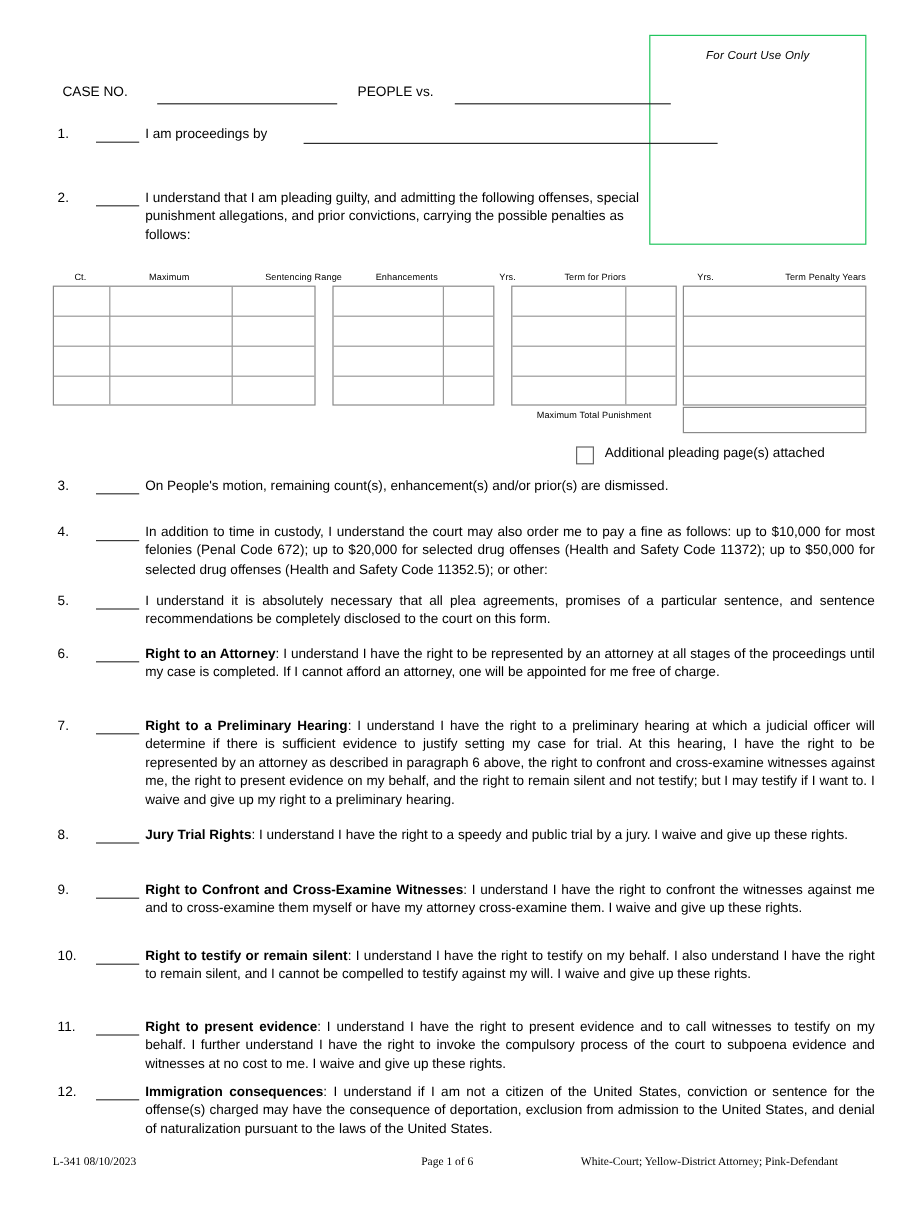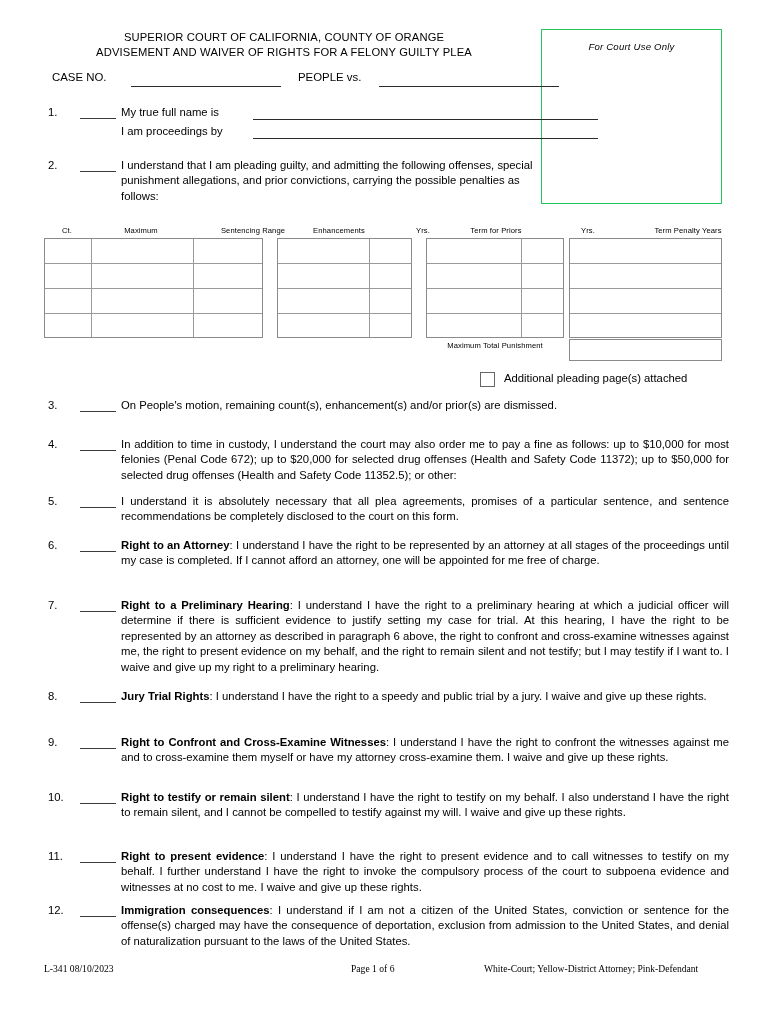--- a/index.html
+++ b/index.html
@@ -205,44 +205,36 @@
   }
   .footer .f-left   { position: absolute; left: 0;     top: 0; }
   .footer .f-center { position: absolute; left: 307px; top: 0; }
   .footer .f-right  { position: absolute; left: 440px; top: 0; white-space: nowrap; }
 </style>
 </head>
 <body>
 
 <div class="page">
 
-  <div class="title-block">
-    <div class="title-line">SUPERIOR COURT OF CALIFORNIA, COUNTY OF ORANGE</div>
-    <div class="title-line">ADVISEMENT AND WAIVER OF RIGHTS FOR A FELONY GUILTY PLEA</div>
-  </div>
 
   <div class="court-box">
     <div class="court-box-label">For Court Use Only</div>
   </div>
 
   <div class="caseno-row">
     <span class="caseno-label">CASE NO.</span>
     <span class="rule caseno-rule"></span>
     <span class="people-label">PEOPLE vs.</span>
     <span class="rule people-rule"></span>
   </div>
 
   <div class="item" style="left:48px; top:105px; width:640px;">
     <span class="num">1.</span>
     <span class="blank"></span>
     <div class="body">
-      <div class="sub-line">
-        <span class="lbl">My true full name is</span>
-        <span class="ln" style="left:132px; width:345px;"></span>
-      </div>
       <div class="sub-line">
         <span class="lbl">I am proceedings by</span>
         <span class="ln" style="left:132px; width:345px;"></span>
       </div>
     </div>
   </div>
 
   <div class="item" style="left:48px; top:158px; width:520px;">
     <span class="num">2.</span>
     <span class="blank"></span>

